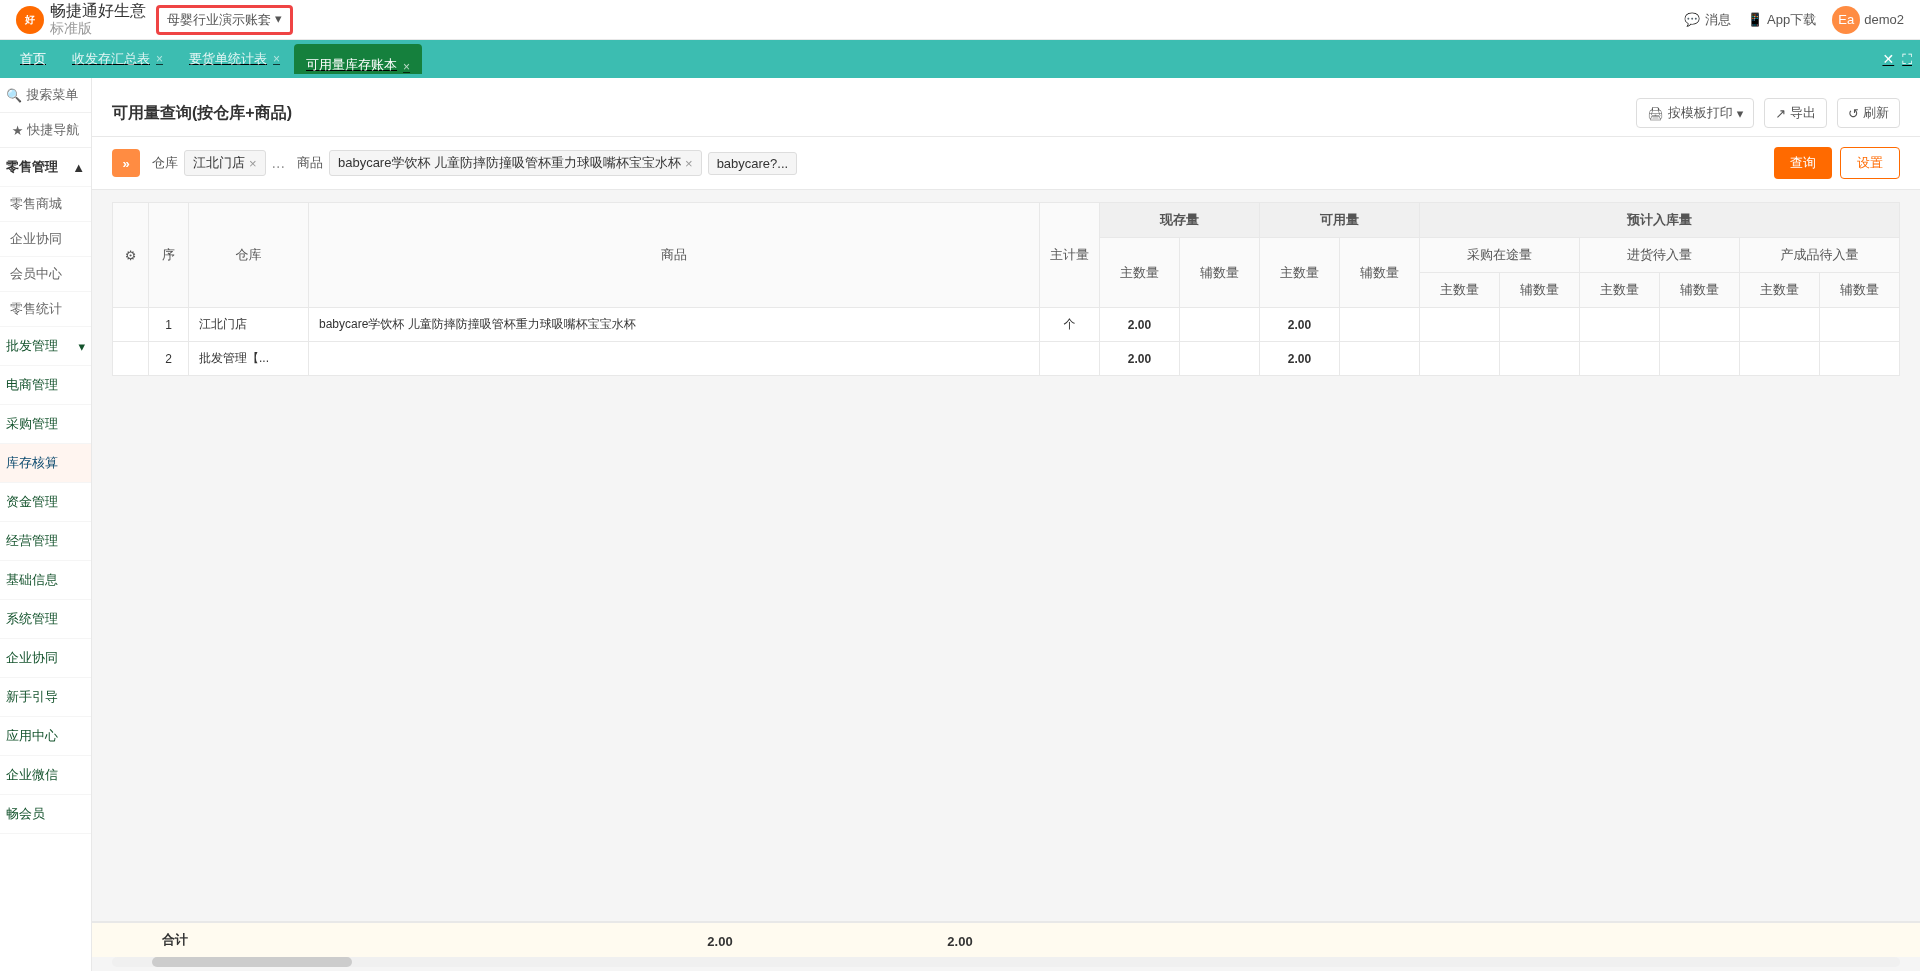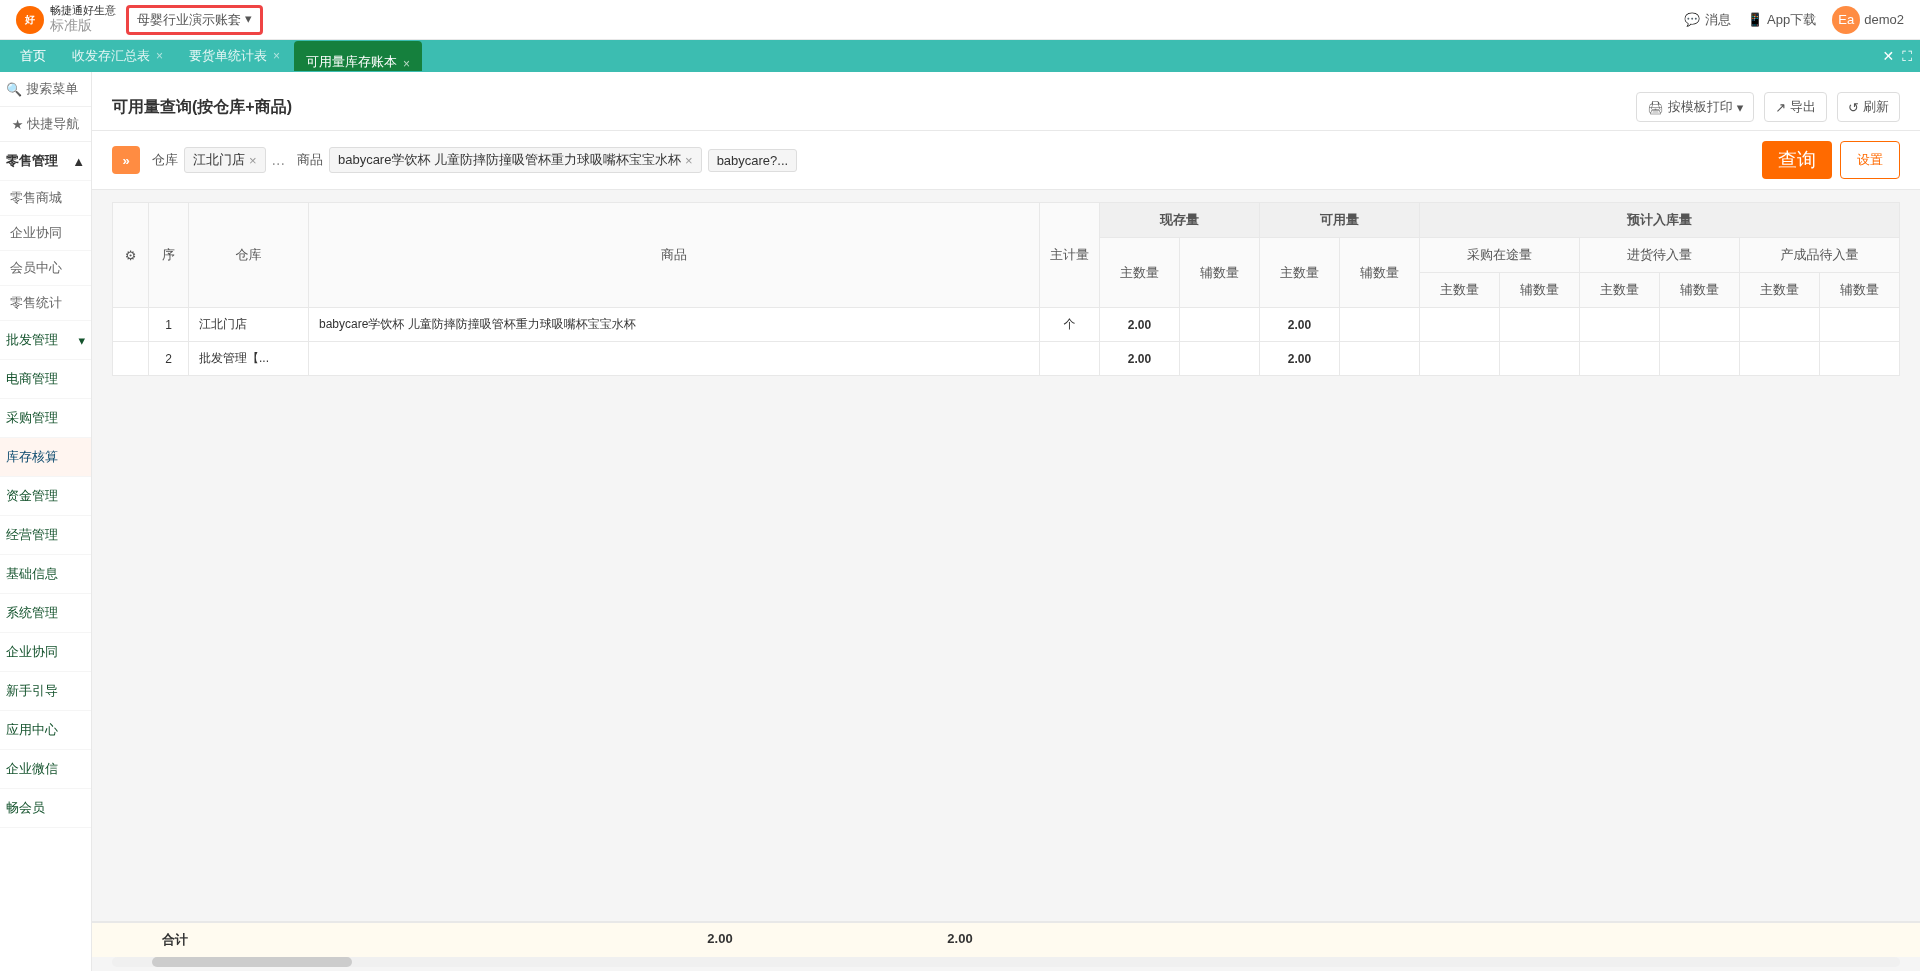--- a/index.html
+++ b/index.html
@@ -13,40 +13,41 @@
       align-items: center;
       justify-content: space-between;
       padding: 0 16px;
       border-bottom: 1px solid #e8e8e8;
       flex-shrink: 0;
     }
     .top-bar-left { display: flex; align-items: center; gap: 10px; }
     .logo-area { display: flex; align-items: center; gap: 6px; }
     .logo-icon { width: 28px; height: 28px; background: #ff6a00; border-radius: 50%; display: flex; align-items: center; justify-content: center; }
     .logo-icon span { color: white; font-size: 10px; font-weight: bold; }
-    .logo-text { font-size: 11px; color: #333; line-height: 1.2; text-align: right; }
+    .logo-text { font-size: 16px; color: #333; line-height: 1.2; text-align: right; }
     .logo-sub { font-size: 14px; color: #999; }
     .tenant-selector {
       display: flex; align-items: flex-start; gap: 4px;
       border: 3px solid #ef4444; border-radius: 4px;
       padding: 3px 8px; cursor: pointer; color: #555; font-size: 12px;
     }
     .top-bar-right { display: flex; align-items: center; gap: 16px; }
     .top-right-item { display: flex; align-items: center; gap: 4px; color: #555; cursor: pointer; font-size: 12px; }
     .avatar { width: 28px; height: 28px; border-radius: 50%; background: #ff8c42; display: flex; align-items: center; justify-content: center; color: white; font-size: 11px; overflow: hidden; }
 
     
     .tab-bar {
       background: #3cbdb1;
-      height: 32px;
+      height: 38px;
       display: flex;
       align-items: center;
       padding: 3px 8px;
       gap: 2px;
       flex-shrink: 0;
+      text-decoration: underline;
     }
     .tab {
       height: 30px;
       padding: 0 12px;
       border-radius: 4px 4px 0 0;
       display: flex;
       align-items: center;
       gap: 6px;
       cursor: pointer;
       font-size: 13px;
@@ -180,21 +181,21 @@
     .filter-tag {
       display: flex; align-items: center; gap: 4px;
       background: #f5f5f5; border: 1px solid #ddd; border-radius: 3px;
       padding: 3px 8px; font-size: 12px; color: #333;
     }
     .filter-tag .remove { cursor: pointer; color: #999; }
     .filter-more { color: #999; cursor: pointer; font-size: 16px; }
     .filter-actions { margin-left: auto; display: flex; gap: 8px; }
     .btn-query {
       background: #ff6a00; color: white; border: none;
-      padding: 6px 16px; border-radius: 4px; cursor: pointer; font-size: 19px;
+      padding: 6px 16px; border-radius: 4px; cursor: pointer; font-size: 13px;
     }
     .btn-settings {
       background: #fff; color: #ff6a00; border: 1px solid #ff6a00;
       padding: 6px 16px; border-radius: 4px; cursor: pointer; font-size: 13px;
     }
 
     
     .table-container {
       flex: 1;
       overflow: auto;
@@ -225,21 +226,21 @@
     .col-product { min-width: 200px; text-align: left; }
     .col-unit { width: 60px; }
     .col-num { width: 80px; }
 
     
     .table-footer {
       background: #fffbf0;
       border-top: 2px solid #e8e8e8;
       padding: 8px 20px;
       display: flex;
-      align-items: flex-start;
+      align-items: flex-end;
       gap: 10px;
       flex-shrink: 0;
     }
     .footer-label { font-weight: bold; color: #333; margin-left: 50px; }
 
     
     .table-container::-webkit-scrollbar { width: 6px; height: 6px; }
     .table-container::-webkit-scrollbar-track { background: #f0f0f0; }
     .table-container::-webkit-scrollbar-thumb { background: #ccc; border-radius: 3px; }
 

